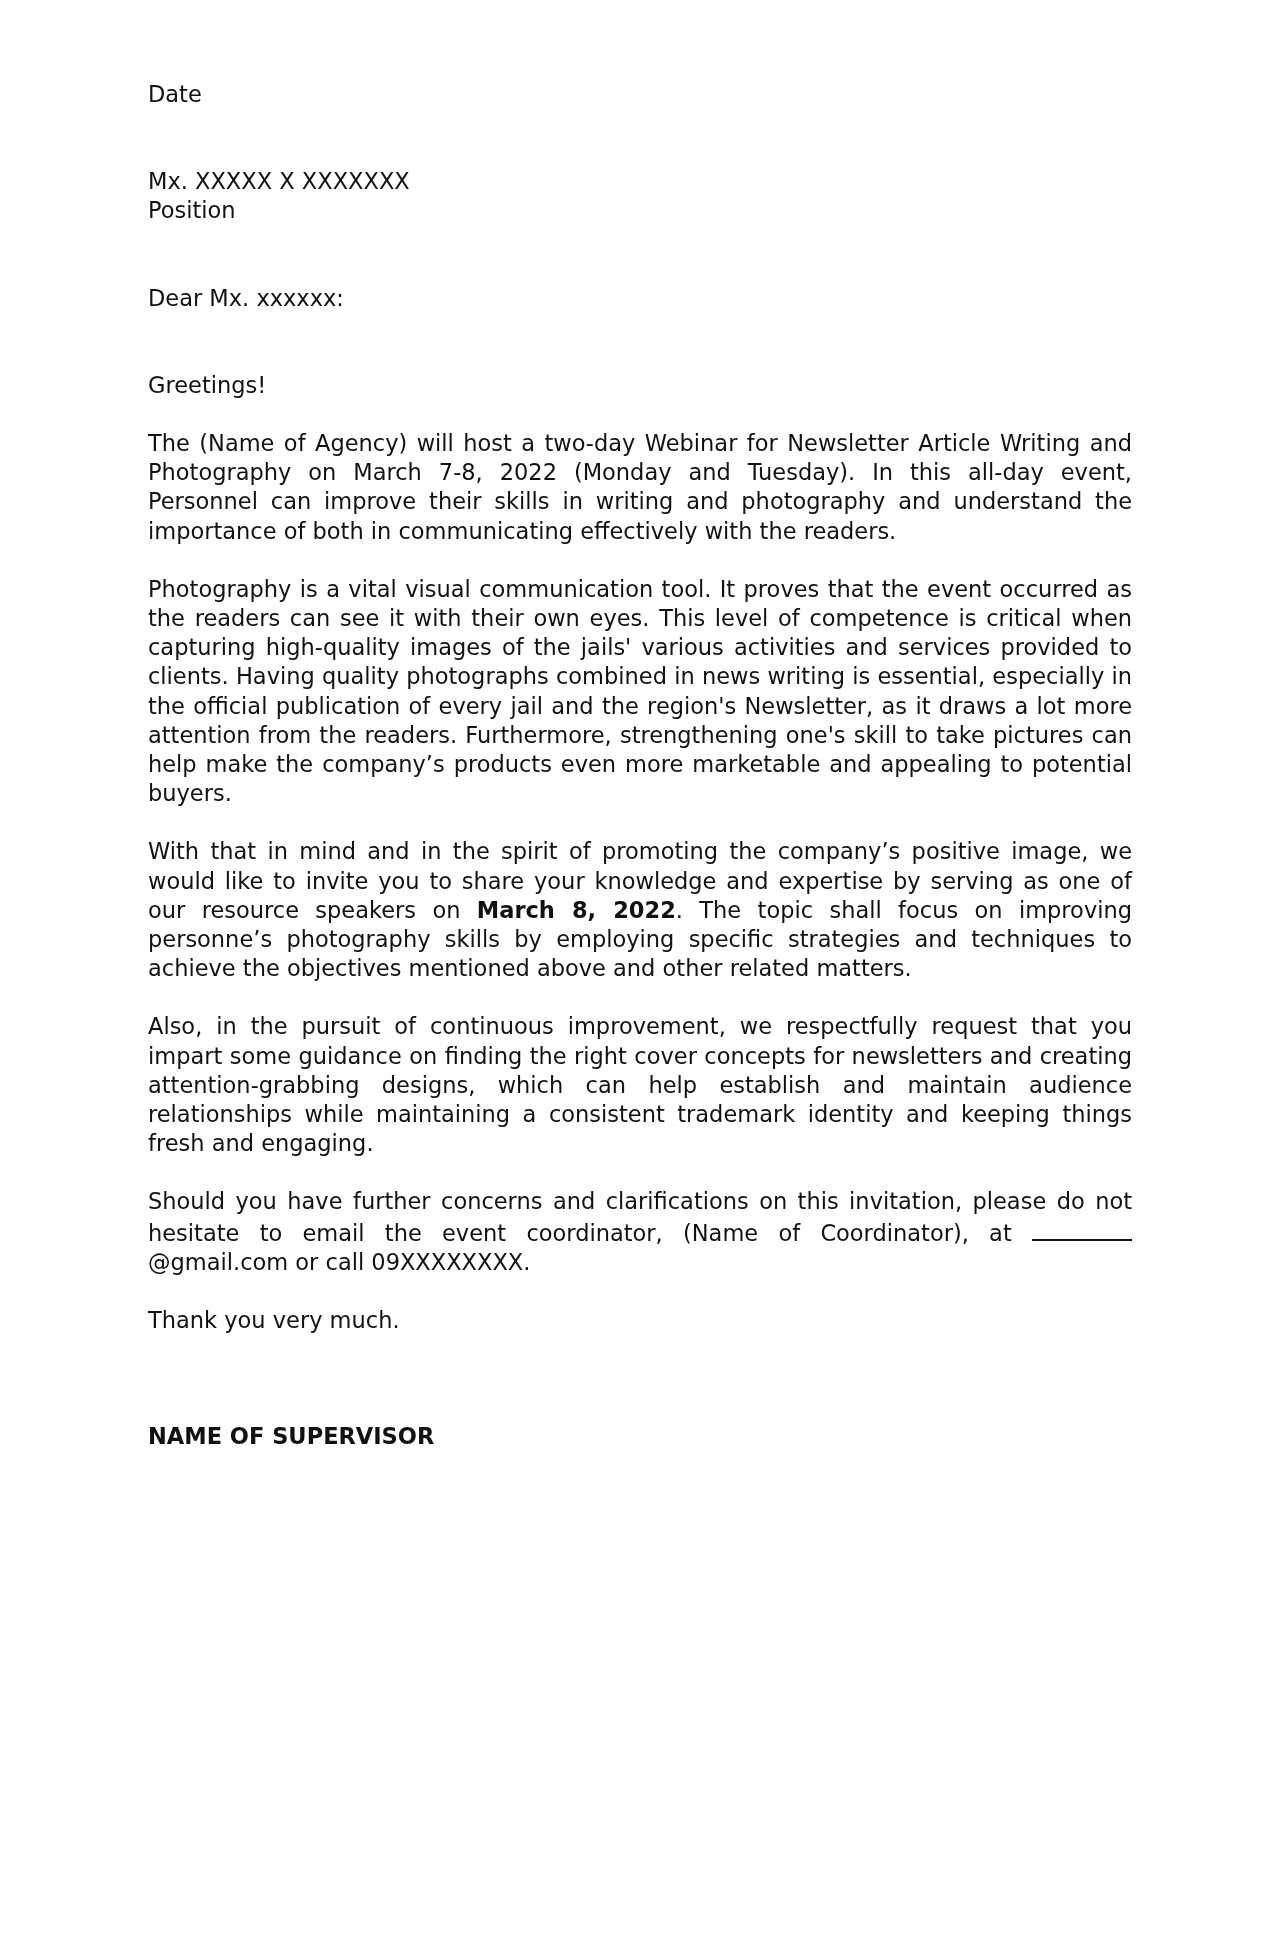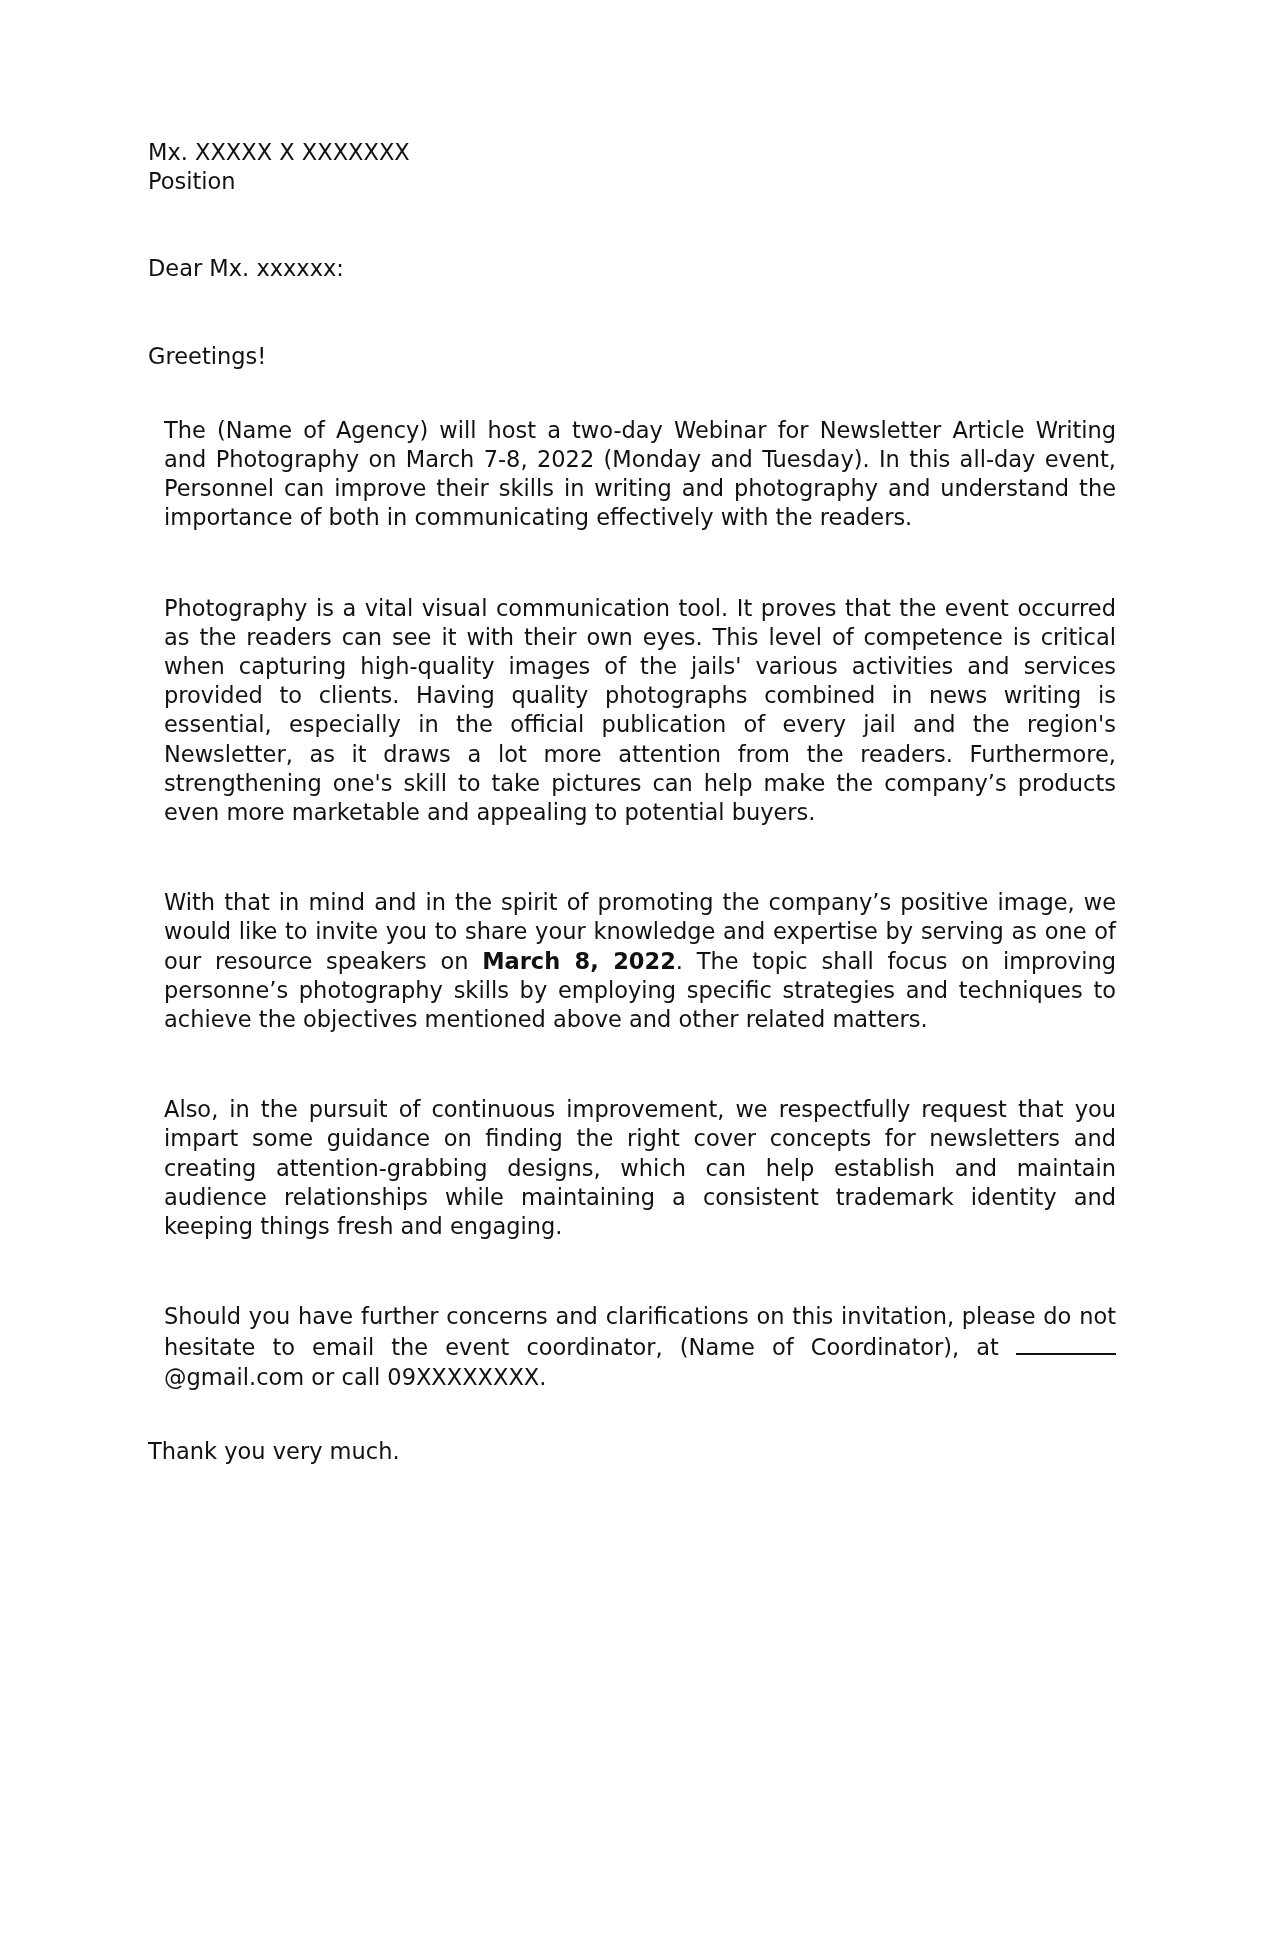--- a/index.html
+++ b/index.html
@@ -8,34 +8,35 @@
     position: absolute;
     left: 148px;
     top: 80px;
     width: 984px;
     font-family: "DejaVu Sans", sans-serif;
     font-size: 22.5px;
     line-height: 29.2px;
     color: #111111;
   }
   .line { display: block; white-space: nowrap; }
-  .para { text-align: justify; margin: 16px; }
+  .para { text-align: justify; margin: 0; }
   .gap-date { height: 58px; }
   .gap-addr { height: 58px; }
   .gap-sal { height: 58px; }
   .gap-p { height: 29px; }
   .gap-thanks { height: 58px; }
   .gap-cord { height: 29px; }
   .bold { font-weight: bold; }
   .blank-line { display: inline-block; width: 100px; border-bottom: 2px solid #111; height: 22px; vertical-align: baseline; }
 </style>
 </head>
 <body>
 
 <div class="page">
+  <span class="line">Date</span>
   <div class="gap-date"></div>
 
   <div>
     <span class="line">Mx. XXXXX X XXXXXXX</span>
     <span class="line">Position</span>
   </div>
   <div class="gap-addr"></div>
 
   <span class="line">Dear Mx. xxxxxx:</span>
   <div class="gap-sal"></div>
@@ -57,14 +58,15 @@
 
   <p class="para"><span>Should you have further concerns and clarifications on this invitation, please do not hesitate to email the event coordinator, (Name of Coordinator), at </span><span class="blank-line"></span><span>@gmail.com or call 09XXXXXXXX.</span></p>
   <div class="gap-p"></div>
 
   <span class="line">Thank you very much.</span>
   <div class="gap-thanks"></div>
 
   <div class="gap-cord"></div>
 
   <div>
+    <span class="line bold">NAME OF SUPERVISOR</span>
   </div>
 </div>
 
 </body></html>

